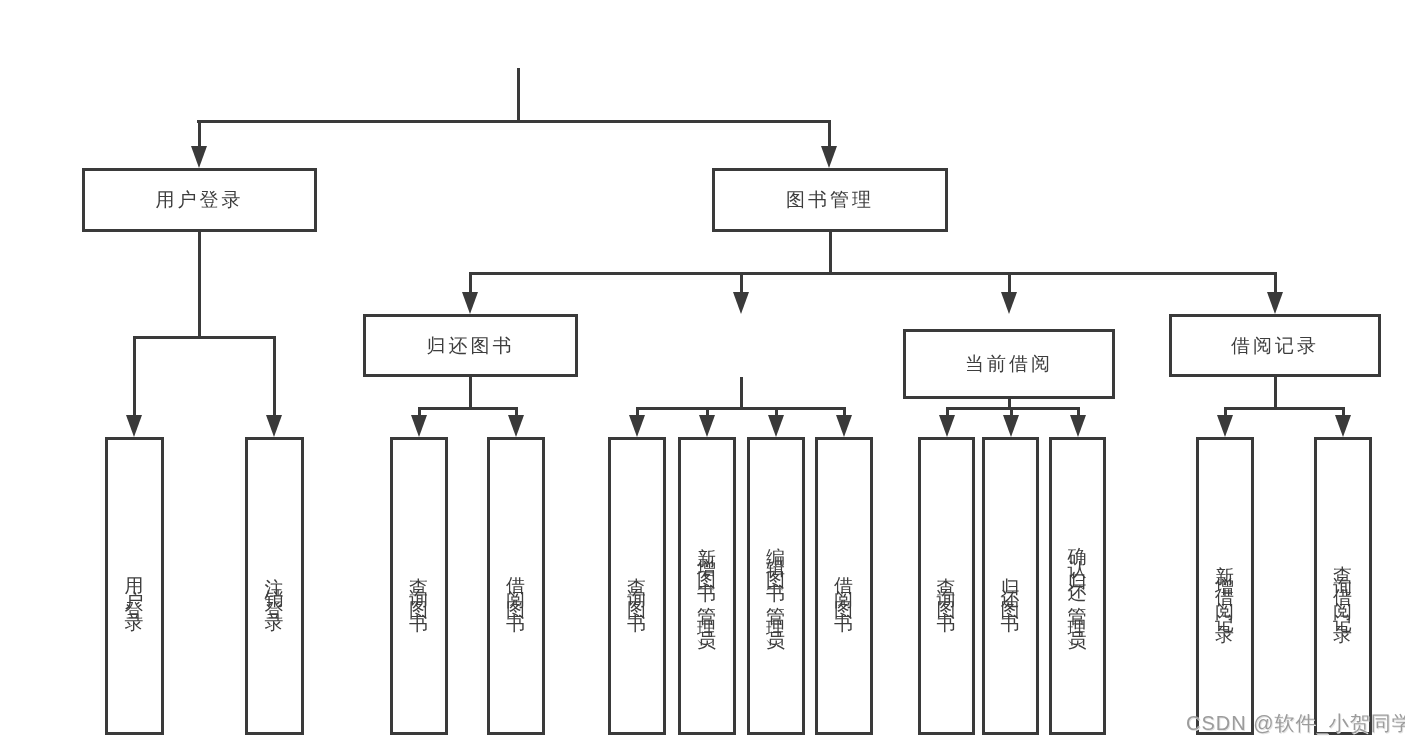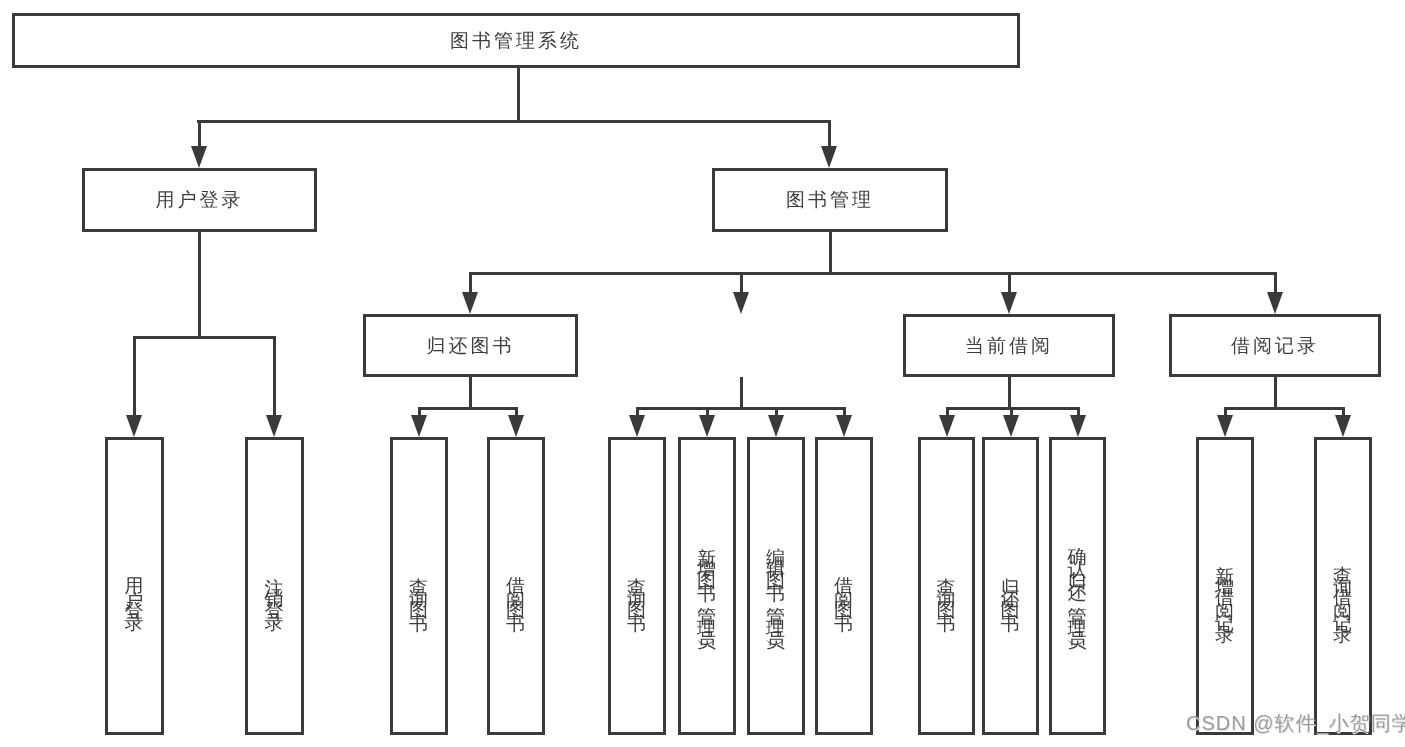--- a/index.html
+++ b/index.html
@@ -28,23 +28,20 @@
     position:absolute;left:1186px;top:710px;z-index:5;
     font-size:20px;letter-spacing:1px;color:#9c9c9c;white-space:nowrap;
     text-shadow:1px 1px 0 #e3e3e3;
   }
 </style>
 </head>
 <body>
 
 <div class="canvas">
 
-  <div class="box h" style="left:12px;top:13px;width:1008px;height:55px;">
-    <span>图书管理系统</span>
-  </div>
 
   <div class="vline" style="left:517px;top:68px;height:52px;"></div>
   <div class="hline" style="left:197px;top:120px;width:634px;"></div>
   <div class="vline" style="left:198px;top:120px;height:30px;"></div>
   <div class="ah" style="left:191px;top:146px;"></div>
   <div class="vline" style="left:828px;top:120px;height:30px;"></div>
   <div class="ah" style="left:821px;top:146px;"></div>
 
   <div class="box h" style="left:82px;top:168px;width:235px;height:64px;">
     <span>用户登录</span>
@@ -67,21 +64,21 @@
   <div class="vline" style="left:740px;top:272px;height:26px;"></div>
   <div class="ah" style="left:733px;top:292px;"></div>
   <div class="vline" style="left:1008px;top:272px;height:26px;"></div>
   <div class="ah" style="left:1001px;top:292px;"></div>
   <div class="vline" style="left:1274px;top:272px;height:26px;"></div>
   <div class="ah" style="left:1267px;top:292px;"></div>
 
   <div class="box h" style="left:363px;top:314px;width:215px;height:63px;">
     <span>归还图书</span>
   </div>
-  <div class="box h" style="left:903px;top:314px;width:212px;height:63px;">
+  <div class="box h" style="left:903px;top:329px;width:212px;height:70px;">
     <span>当前借阅</span>
   </div>
   <div class="box h" style="left:1169px;top:314px;width:212px;height:63px;">
     <span>借阅记录</span>
   </div>
 
   <div class="vline" style="left:469px;top:377px;height:30px;"></div>
   <div class="hline" style="left:418px;top:407px;width:100px;"></div>
   <div class="vline" style="left:418px;top:407px;height:12px;"></div>
   <div class="ah" style="left:411px;top:415px;"></div>

